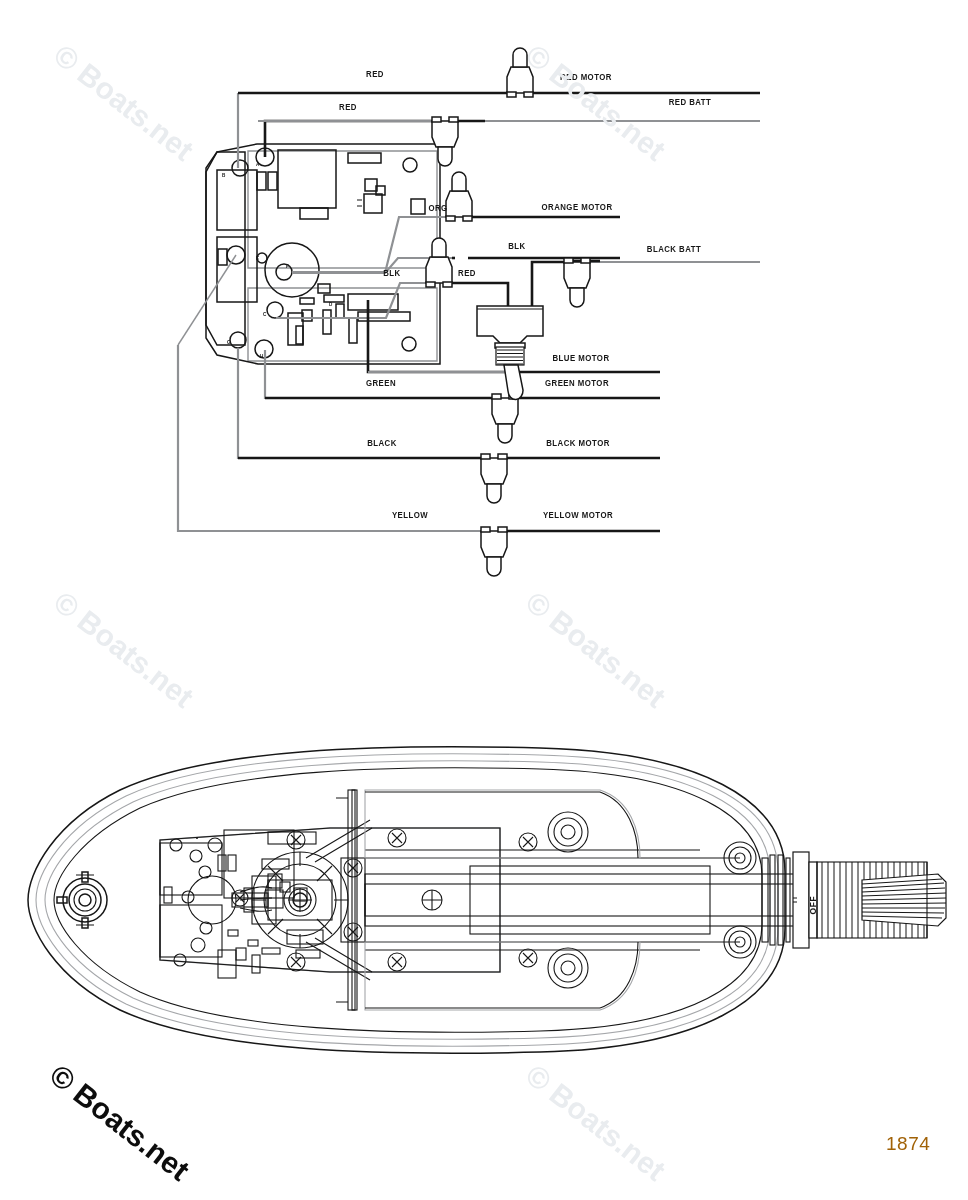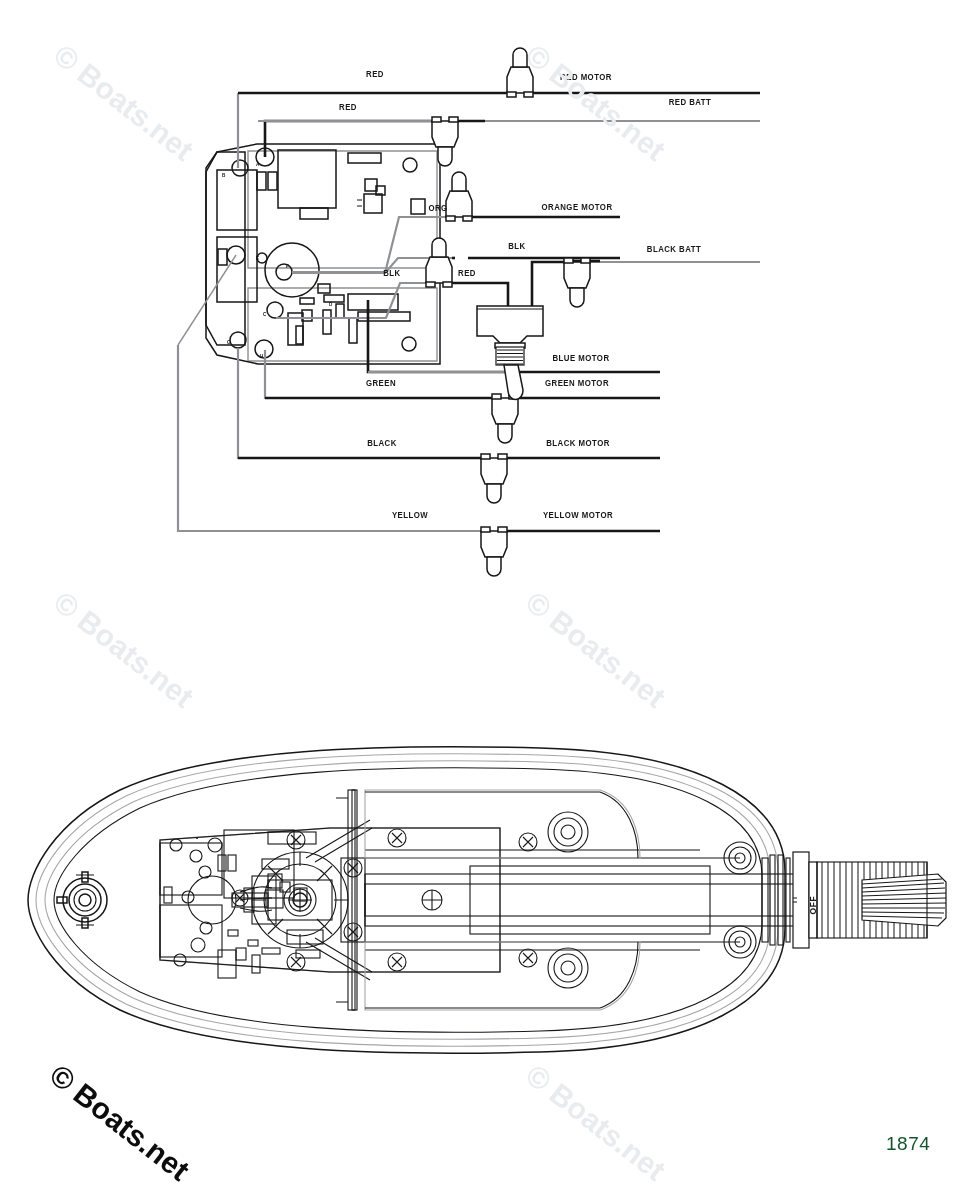--- a/index.html
+++ b/index.html
@@ -18,21 +18,21 @@
     white-space:nowrap;
     transform-origin:0 0;
     user-select:none;
     pointer-events:none;
   }
   .wm-dark{color:#0d0d0d;}
   #partno{
     position:absolute;
     font-family:"Liberation Sans", sans-serif;
     font-size:19px;
-    color:#14532d;
+    color:#a16207;
     letter-spacing:.5px;
   }
 </style>
 </head>
 <body>
 
 <div id="sheet">
 
   <svg width="968" height="1200" viewBox="0 0 968 1200">
     <defs>

